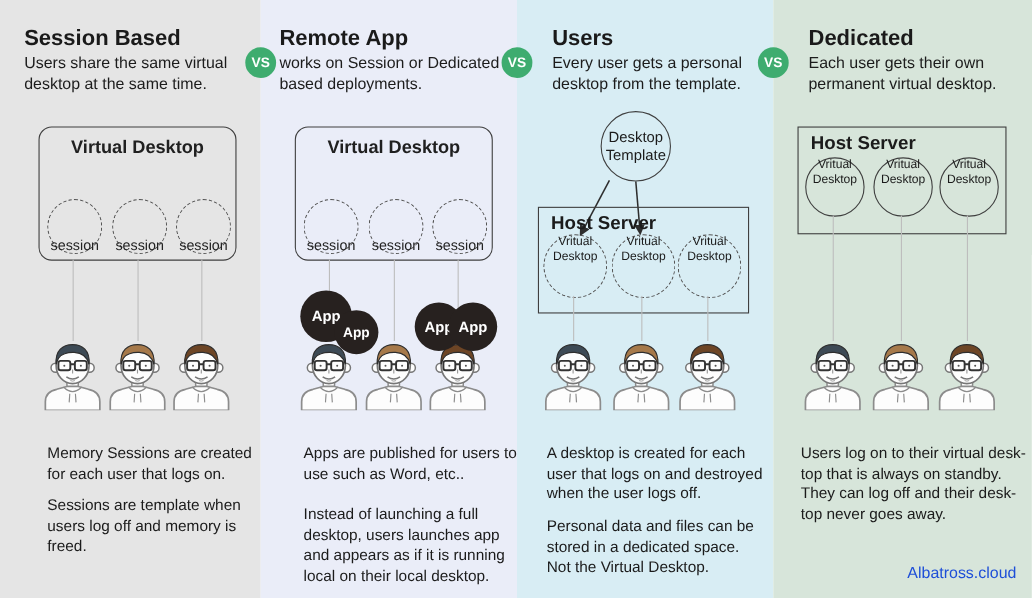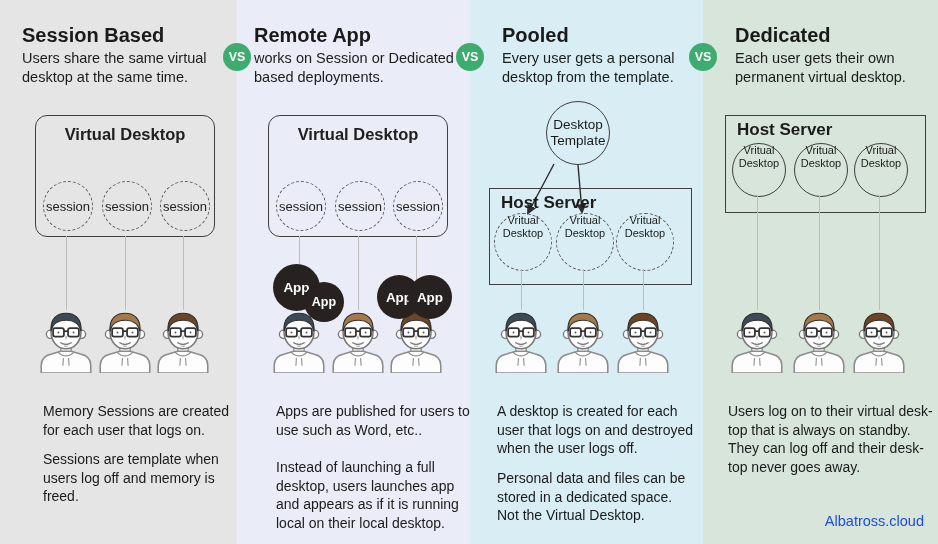--- a/index.html
+++ b/index.html
@@ -11,29 +11,29 @@
   .c1{left:0;width:237px;background:#e5e5e5;}
   .c2{left:237px;width:233px;background:#eaedf8;}
   .c3{left:470px;width:233px;background:#d8edf4;}
   .c4{left:703px;width:270px;background:#d7e5da;}
   .title{position:absolute;margin:0;font-size:20px;font-weight:600;line-height:1.1;color:#1a1a1a;}
   .subtitle{position:absolute;margin:0;font-size:14.5px;line-height:1.28;white-space:pre-line;color:#1c1c1c;}
   .para{position:absolute;margin:0;font-size:14px;line-height:1.33;white-space:pre-line;color:#1b1b1b;}
   .vdbox{position:absolute;border:1.8px solid #3f3f3f;border-radius:12px;}
   .vdbox-label{position:absolute;top:9px;left:0;right:0;text-align:center;font-size:16.5px;font-weight:600;color:#202020;}
   .session{position:absolute;width:48px;height:48px;border:1.6px dashed #555;border-radius:50%;
-    display:flex;align-items:center;justify-content:center;font-size:13px;color:#222;}
+    display:flex;align-items:flex-end;justify-content:center;font-size:13px;color:#222;}
   .connector{position:absolute;width:1px;background:#bdbdbd;}
   .person{position:absolute;width:58px;height:64px;}
   .bubble{position:absolute;border-radius:50%;background:#27211f;color:#fff;
     display:flex;align-items:center;justify-content:center;font-weight:700;font-size:13.5px;}
   .tcircle{position:absolute;border:1.6px solid #3f3f3f;border-radius:50%;background:transparent;
     display:flex;align-items:center;justify-content:center;text-align:center;
     font-size:13.5px;line-height:1.15;white-space:pre-line;color:#1b1b1b;}
-  .hostbox{position:absolute;border:1.8px solid #3f3f3f;padding-left:11px;}
+  .hostbox{position:absolute;border:1.8px solid #3f3f3f;}
   .hostlabel{position:absolute;left:11px;top:4px;font-size:17px;font-weight:600;color:#1b1b1b;}
   .vdcircle{position:absolute;border-radius:50%;display:flex;align-items:flex-start;justify-content:center;
     text-align:center;font-size:11px;line-height:1.2;white-space:pre-line;color:#1b1b1b;}
   .vdcircle.dashed{width:56px;height:56px;border:1.5px dashed #555;}
   .vdcircle.solid{width:52px;height:52px;border:1.6px solid #3f3f3f;}
   .arrows{position:absolute;}
   .vs{position:absolute;width:28px;height:28px;border-radius:50%;background:#3eac6f;color:#fff;
     font-weight:700;font-size:12.5px;display:flex;align-items:center;justify-content:center;z-index:5;}
   .brand{position:absolute;right:14px;top:513px;font-size:14.5px;color:#1d4ed8;}
   .defs-hidden{position:absolute;width:0;height:0;overflow:hidden;}
@@ -170,21 +170,21 @@
 
     <p class="para" style="left:39px;top:402px">Apps are published for users to
 use such as Word, etc..</p>
     <p class="para" style="left:39px;top:458px">Instead of launching a full
 desktop, users launches app
 and appears as if it is running
 local on their local desktop.</p>
   </section>
 
   <section class="col c3">
-    <h2 class="title" style="left:32px;top:24px">Pooled</h2>
+    <h2 class="title" style="left:32px;top:24px">Users</h2>
     <p class="subtitle" style="left:32px;top:49px">Every user gets a personal
 desktop from the template.</p>
 
     <div class="tcircle" style="left:76px;top:101px;width:62px;height:62px">
       <span>Desktop
 Template</span></div>
 
     <svg class="arrows" style="left:40px;top:158px" width="90" height="62" viewBox="0 0 90 62">
       <line x1="44" y1="6" x2="18" y2="55" stroke="#2d2d2d" stroke-width="1.4" marker-end="url(#arrowhead)"></line>
       <line x1="68" y1="7" x2="72" y2="54" stroke="#2d2d2d" stroke-width="1.4" marker-end="url(#arrowhead)"></line>

